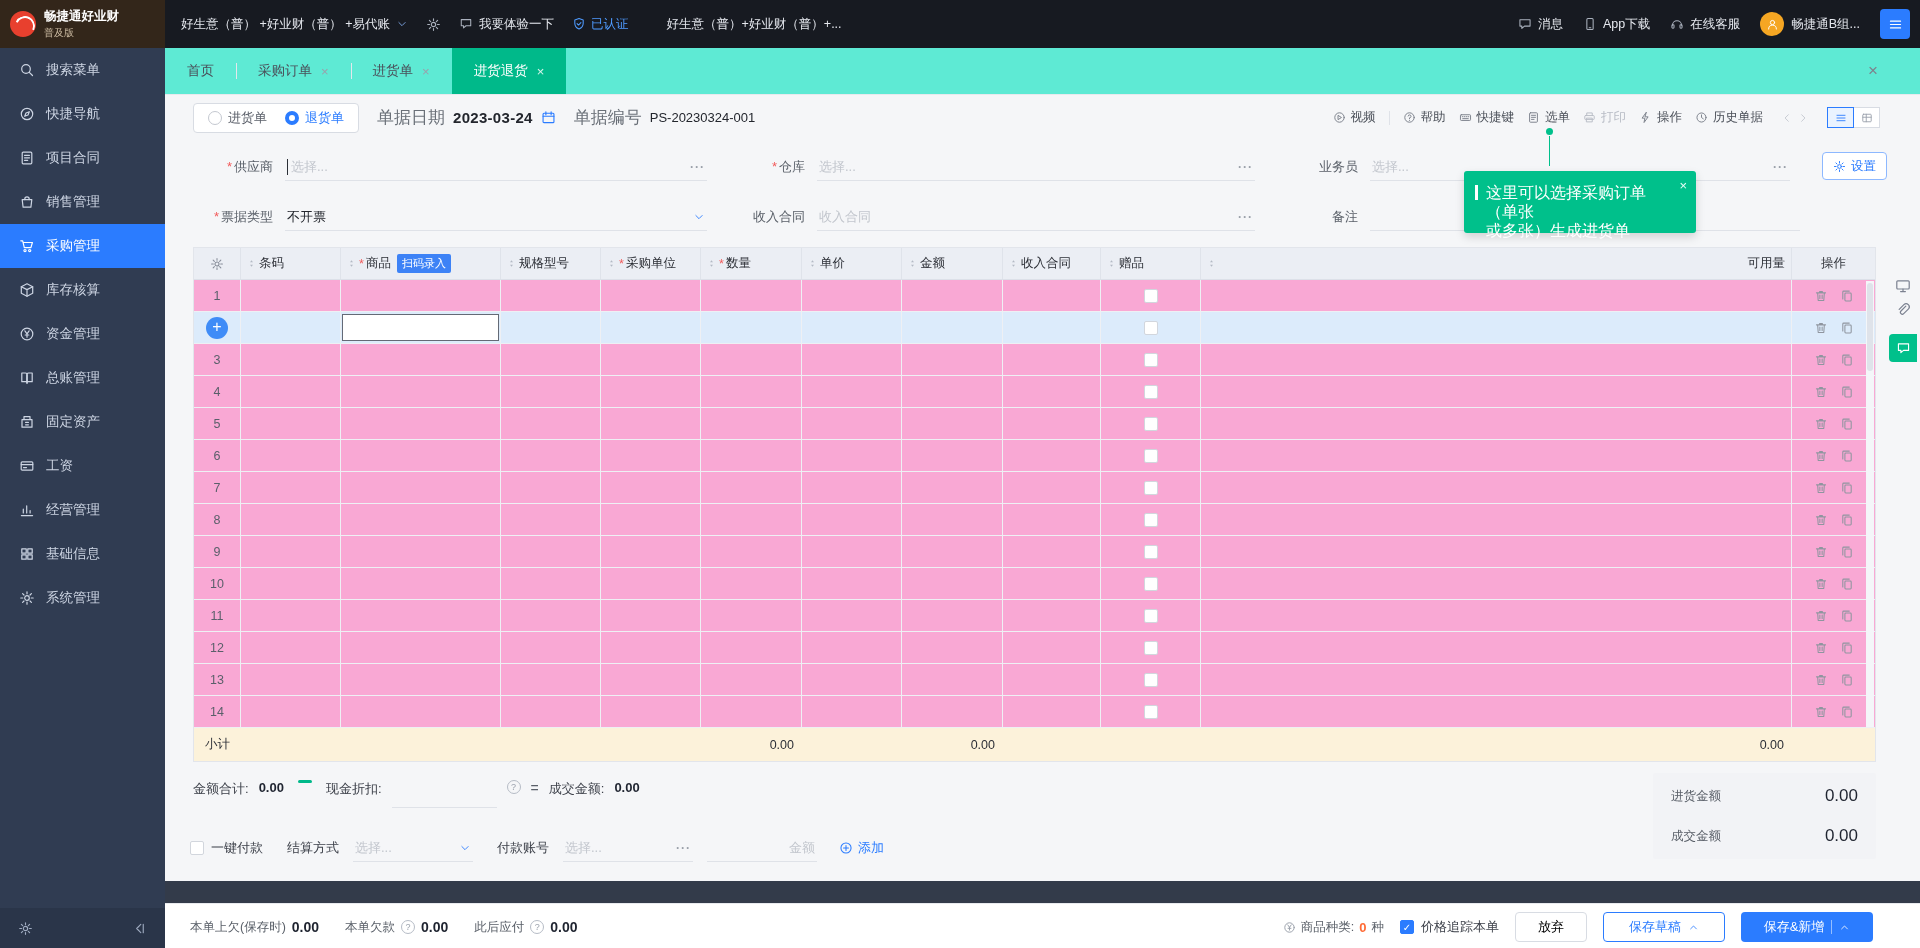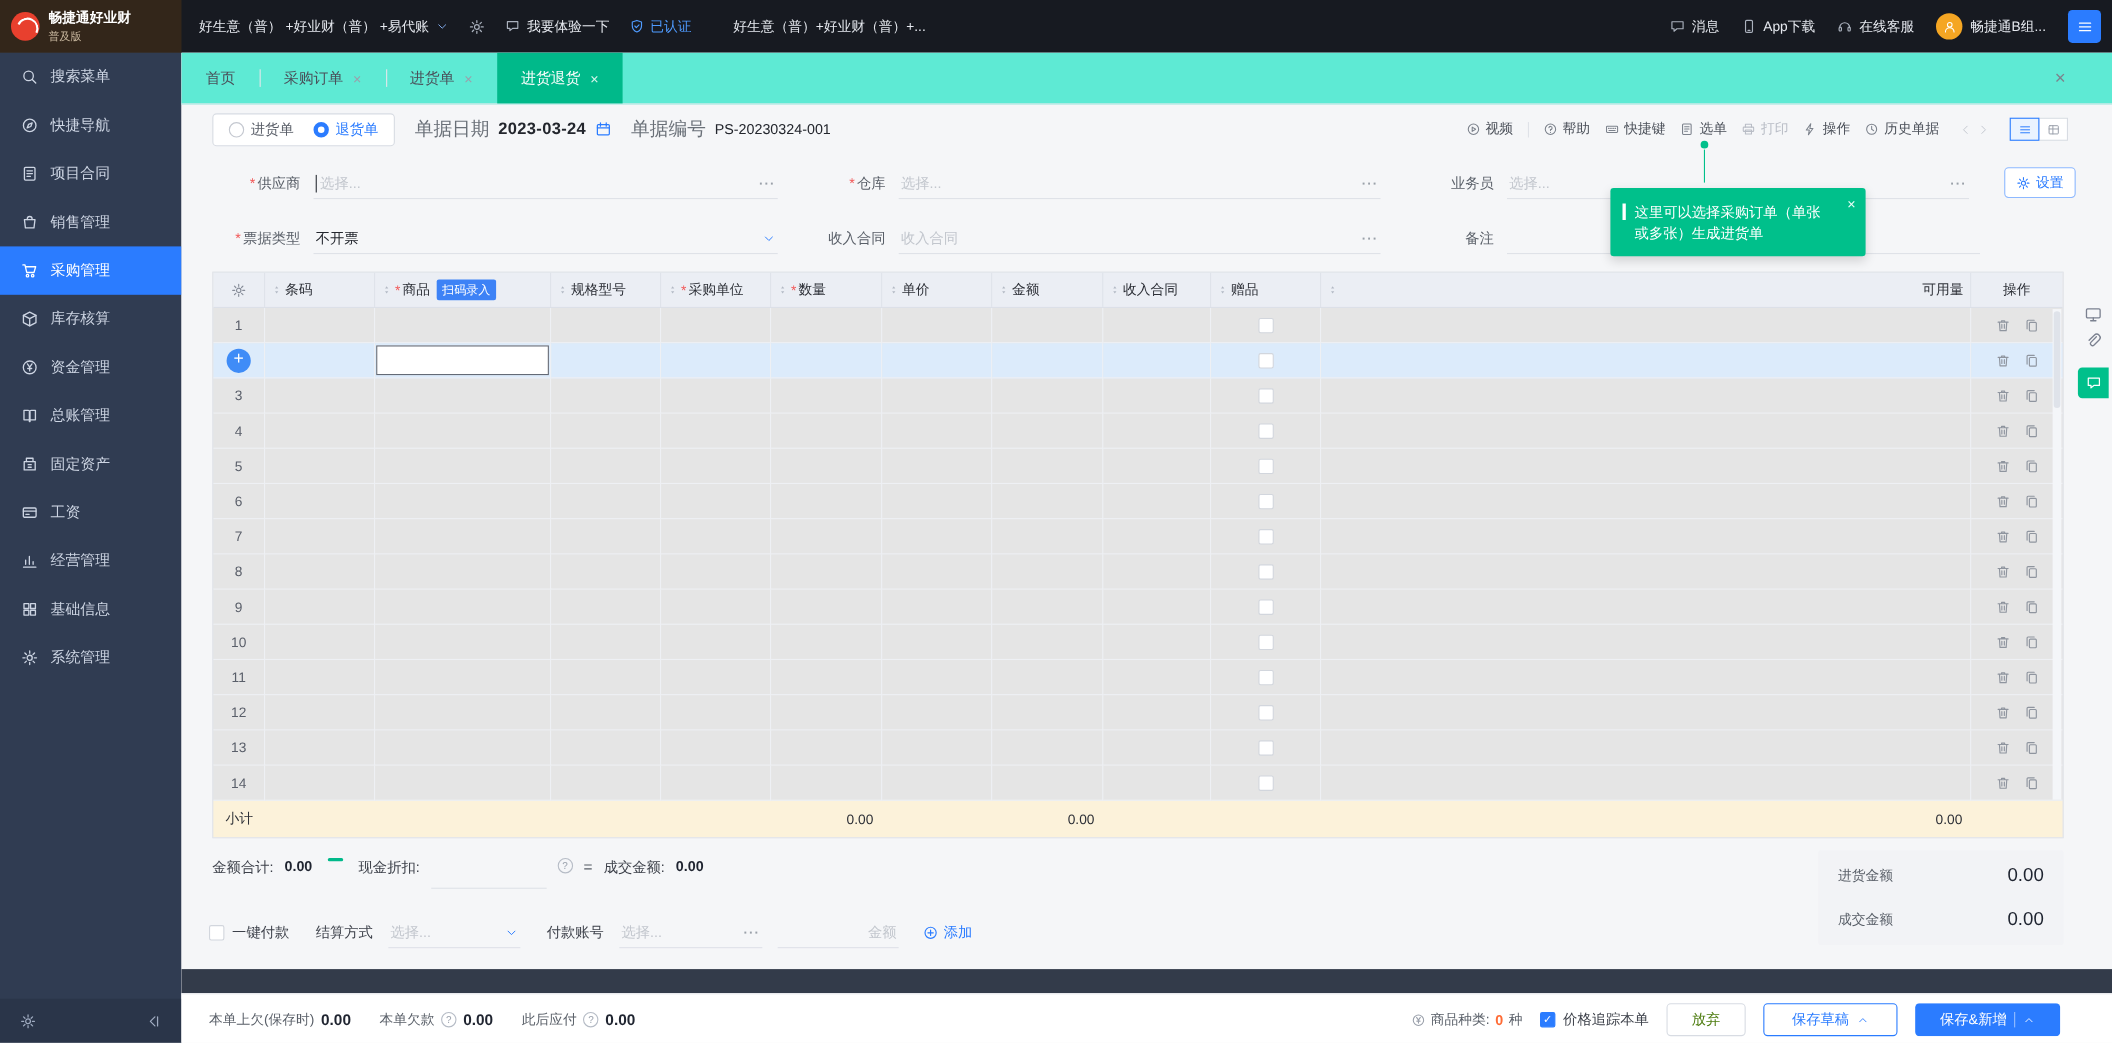--- a/index.html
+++ b/index.html
@@ -102,27 +102,27 @@
   .dots { margin-left:auto; color:#9aa0a9; font-weight:700; letter-spacing:1px; font-size:12px; cursor:pointer; }
   .dots::after { content:"···"; }
   .caret { width:1px; height:16px; background:#2b2f36; margin-right:3px; }
   .dd-ic { margin-left:auto; color:#2b7cff; cursor:pointer; }
   .dd-ic svg { width:12px; height:12px; }
   .settings-btn { position:absolute; right:33px; top:12px; height:28px; padding:0 10px; border:1px solid #8db8ff; border-radius:4px; color:#2b7cff; background:#fff; display:flex; align-items:center; gap:5px; font-size:12.5px; cursor:pointer; }
   .settings-btn svg { width:13px; height:13px; }
 
   
   .tip { position:absolute; left:1299px; top:31px; width:232px; height:62px; background:#00c08b; border-radius:3px;
-    color:#fff; font-size:13px; padding:12px 26px 10px 22px; line-height:19px; box-shadow:0 4px 10px rgba(0,0,0,.15); z-index:5; }
+    color:#fff; font-size:16px; padding:12px 26px 10px 22px; line-height:19px; box-shadow:0 4px 10px rgba(0,0,0,.15); z-index:5; }
   .tip::before { content:""; position:absolute; left:11px; top:14px; width:3px; height:15px; background:#fff; }
   .tip-x { position:absolute; right:9px; top:8px; font-size:13px; cursor:pointer; color:#eafff8; line-height:1; }
   .tip-x::after { content:"×"; }
 
   
-  .table-wrap { margin:0 44px 0 28px; background:#e5e5e5; border:1px solid #e2e5eb; flex:none; position:relative; }
+  .table-wrap { margin:0 44px 0 28px; background:#f9a8d4; border:1px solid #e2e5eb; flex:none; position:relative; }
   .trow, .thead, .tsub { display:grid; grid-template-columns:47px 100px 160px 100px 100px 101px 100px 101px 98px 100px 1fr 83px; }
   .thead { height:32px; background:#ebeef4; border-bottom:1px solid #dcE0e8; border-bottom:1px solid #dce0e8; }
   .hc { display:flex; align-items:center; padding:0 6px; font-size:12.5px; color:#2c2f36; border-right:1px solid #dfe3ea; overflow:hidden; white-space:nowrap; }
   .hc:last-child { border-right:none; }
   .c-gear { justify-content:center; color:#868c98; }
   .c-gear svg { width:14px; height:14px; }
   .sort { color:#b3b9c4; margin-right:3px; flex:none; }
   .sort svg { width:9px; height:13px; }
   .req { color:#f25a5a; font-style:normal; margin-right:2px; }
   .scan-badge { margin-left:6px; background:#3d82f6; color:#fff; font-size:11px; padding:2px 5px; border-radius:2px; cursor:pointer; flex:none; }
@@ -183,21 +183,21 @@
   .fstat { display:flex; align-items:center; gap:6px; white-space:nowrap; }
   .fstat .flabel { color:#5a6069; font-size:12.5px; }
   .fstat b { color:#1f2430; font-size:14px; }
   .foot-right { margin-left:auto; display:flex; align-items:center; gap:16px; }
   .kinds { display:flex; align-items:center; gap:5px; white-space:nowrap; }
   .kinds .ic { color:#9aa0ab; }
   .kinds .ic svg { width:13px; height:13px; }
   .kinds .flabel { color:#5a6069; font-size:12.5px; }
   .orange { color:#ff6b35; font-weight:700; font-size:13px; }
   .btn { height:30px; border-radius:4px; font-size:13px; display:flex; align-items:center; justify-content:center; gap:7px; cursor:pointer; border:1px solid transparent; font-family:inherit; background:#fff; padding:0 18px; }
-  .btn.ghost { border-color:#d8dce3; color:#4d7c0f; width:72px; }
+  .btn.ghost { border-color:#d8dce3; color:#000000; width:72px; }
   .btn.outline { border-color:#2b7cff; color:#2b7cff; width:122px; }
   .btn.primary { background:#2b7cff; color:#fff; width:132px; }
   .btn [data-icon] svg { width:11px; height:11px; }
   .vsep { width:1px; height:14px; background:rgba(255,255,255,.5); }
 
   
   .right-rail { position:absolute; right:3px; top:278px; display:flex; flex-direction:column; align-items:center; gap:8px; z-index:6; }
   .rail-ic { color:#7b8190; cursor:pointer; }
   .rail-ic svg { width:16px; height:16px; }
   .rail-chat { width:28px; height:28px; margin-top:8px; background:#00c08b; border-radius:4px 0 0 4px; display:flex; align-items:center; justify-content:center; color:#fff; cursor:pointer; }

